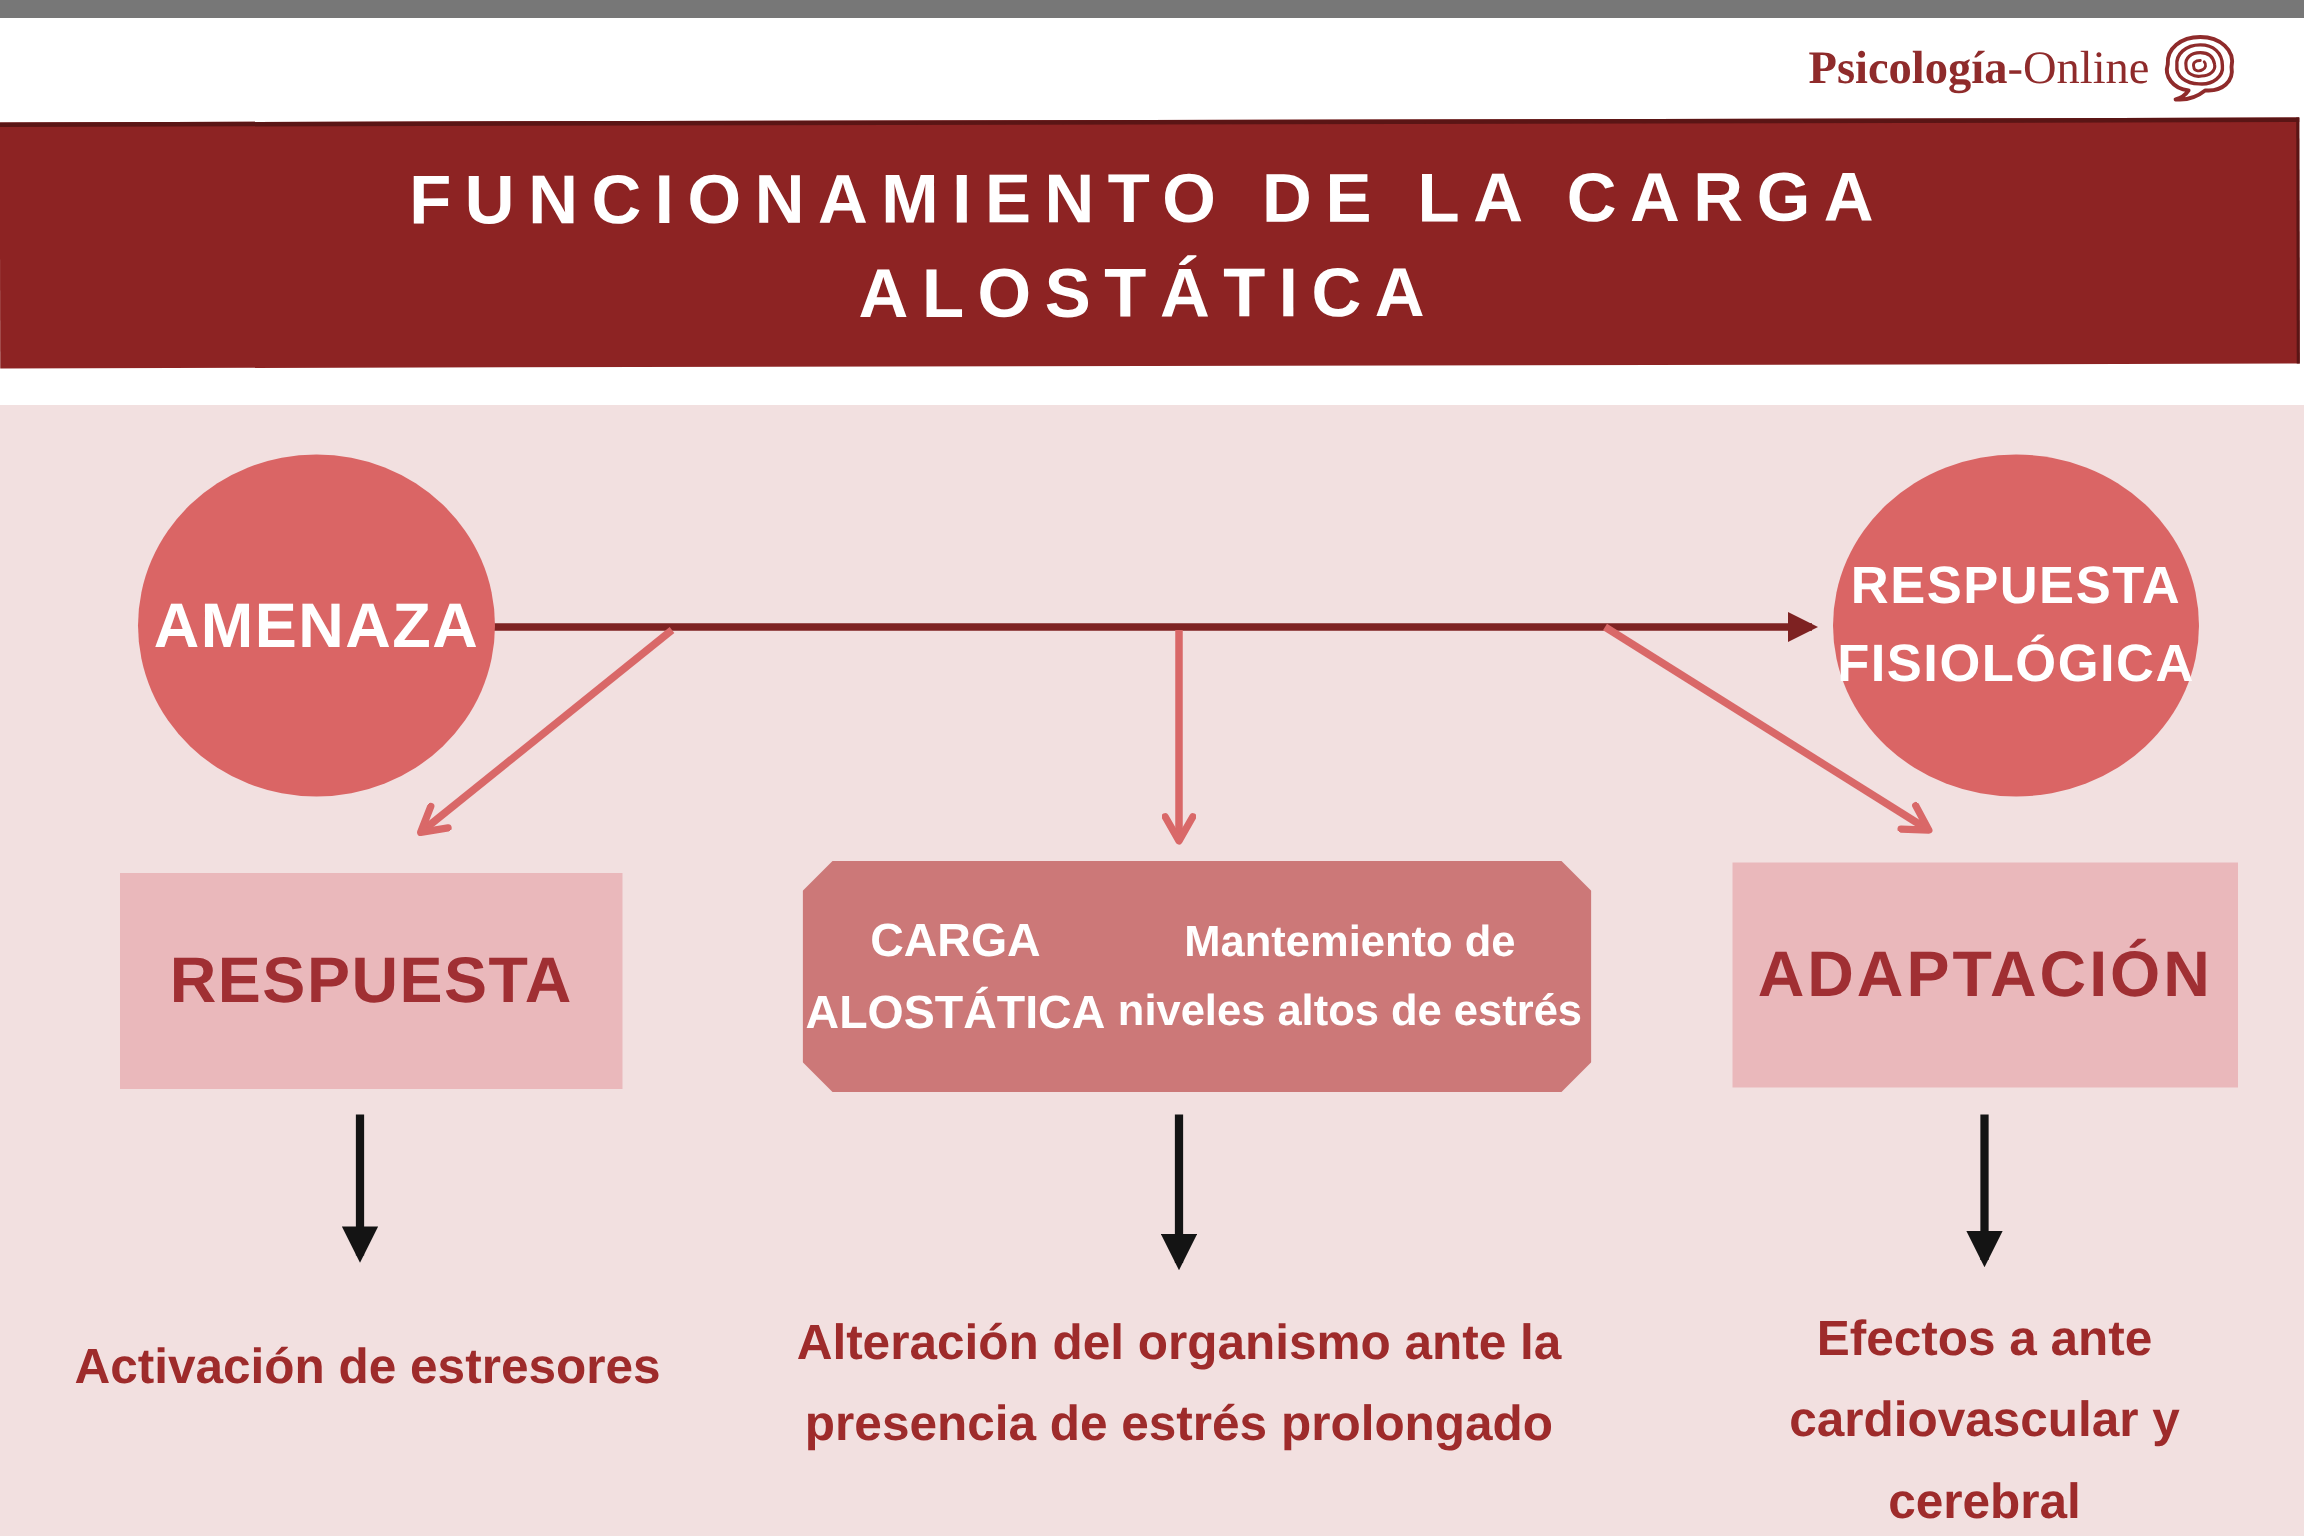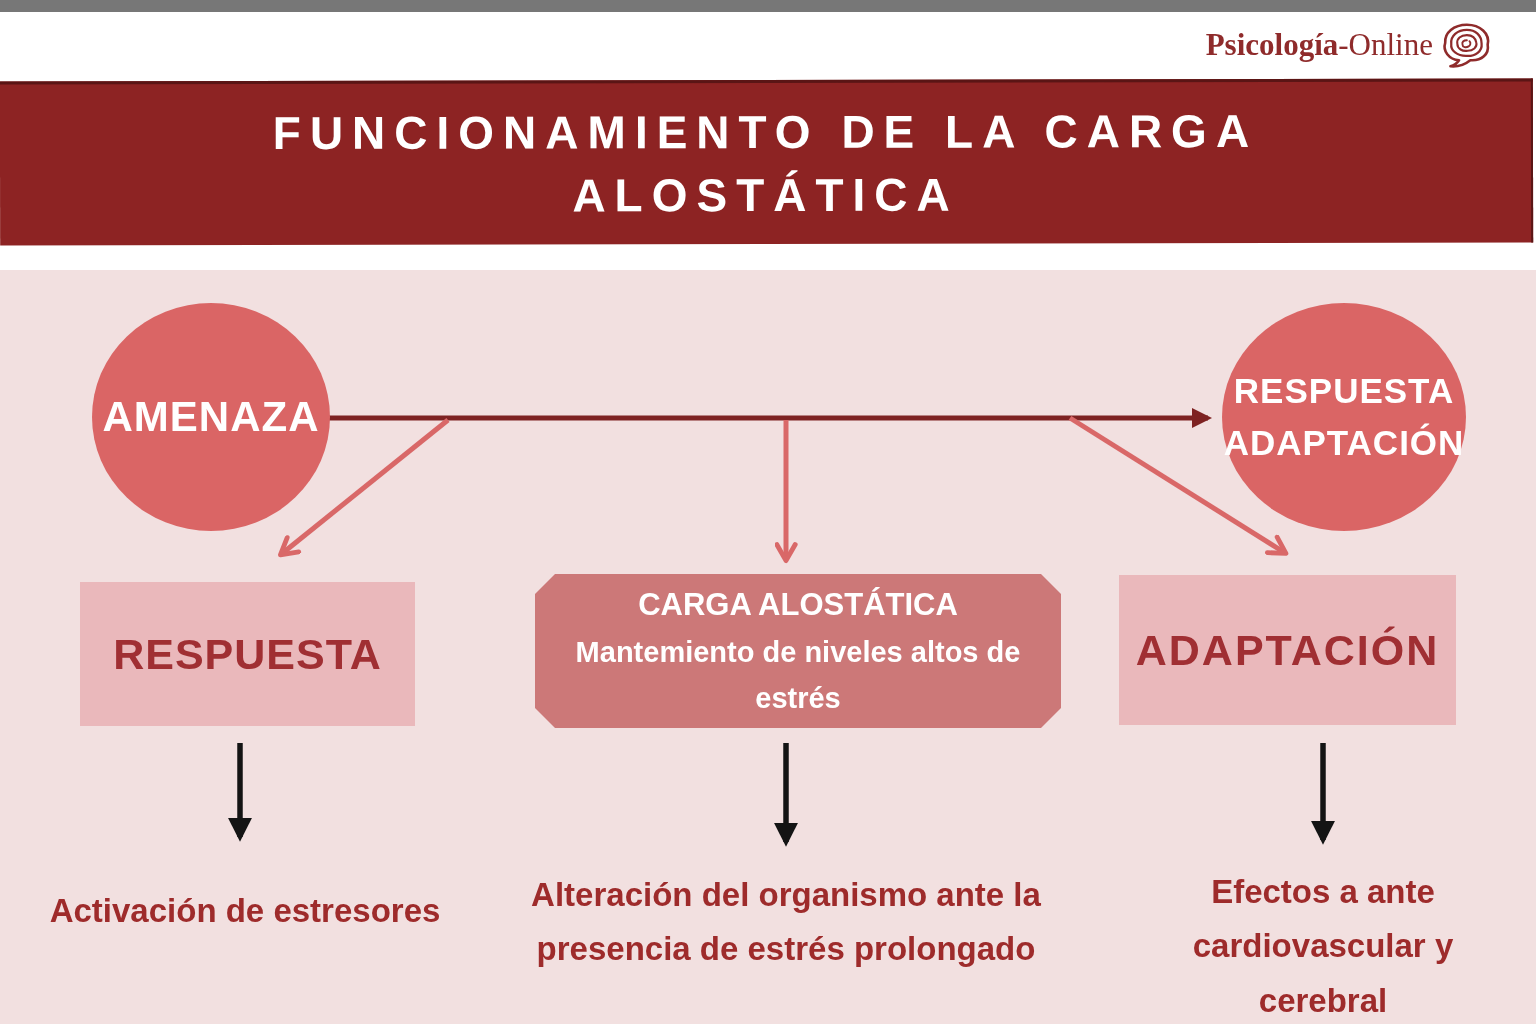--- a/index.html
+++ b/index.html
@@ -49,24 +49,24 @@
     color:#FFFFFF;font-weight:700;
   }
   .circle.amenaza{left:92px;top:291px;width:238px;height:228px;font-size:42px;letter-spacing:1px;}
   .circle.respuesta{left:1222px;top:291px;width:244px;height:228px;font-size:35px;letter-spacing:1px;line-height:1.5;padding:0 6px;box-sizing:border-box;}
   
   .arrows{position:absolute;left:0;top:0;width:1536px;height:1024px;pointer-events:none;}
   
   .box{position:absolute;display:flex;align-items:center;justify-content:center;text-align:center;box-sizing:border-box;}
   .box.light{background:var(--box-light);color:#A02F33;font-weight:700;}
   .box.alostasis{left:80px;top:570px;width:335px;height:144px;font-size:43px;letter-spacing:1px;}
-  .box.adaptacion{left:1119px;top:563px;width:337px;height:150px;font-size:43px;letter-spacing:2px;}
+  .box.adaptacion{left:1155px;top:563px;width:337px;height:150px;font-size:43px;letter-spacing:2px;}
   .box.carga{
     left:535px;top:562px;width:526px;height:154px;background:var(--box-mid);
-    flex-direction:column;color:#FFFFFF;font-weight:700;
+    flex-direction:row;color:#FFFFFF;font-weight:700;
     clip-path:polygon(20px 0,calc(100% - 20px) 0,100% 20px,100% calc(100% - 20px),calc(100% - 20px) 100%,20px 100%,0 calc(100% - 20px),0 20px);
   }
   .box.carga .t1{font-size:31px;line-height:1.55;}
   .box.carga .t2{font-size:29px;line-height:1.6;width:505px;}
   
   .outcome{
     position:absolute;text-align:center;color:var(--text-dark-red);
     font-weight:700;font-size:33px;line-height:1.65;
   }
   .outcome.left{left:10px;top:872px;width:470px;}
@@ -114,21 +114,21 @@
     <line x1="1070" y1="406" x2="1282" y2="539" stroke="#D96868" stroke-width="5" marker-end="url(#ah-salmon)"></line>
     <line x1="240" y1="731" x2="240" y2="825" stroke="#141414" stroke-width="5.5" marker-end="url(#ah-black)"></line>
     <line x1="786" y1="731" x2="786" y2="830" stroke="#141414" stroke-width="5.5" marker-end="url(#ah-black)"></line>
     <line x1="1323" y1="731" x2="1323" y2="828" stroke="#141414" stroke-width="5.5" marker-end="url(#ah-black)"></line>
   </svg>
 
   <div class="circle amenaza">
     <span>AMENAZA</span>
   </div>
   <div class="circle respuesta">
-    <span>RESPUESTA ADAPTACIÓN</span>
+    <span>RESPUESTA FISIOLÓGICA</span>
   </div>
 
   <div class="box light alostasis">
     <span>RESPUESTA</span>
   </div>
   <div class="box carga">
     <div class="t1">CARGA ALOSTÁTICA</div>
     <div class="t2">Mantemiento de niveles altos de estrés</div>
   </div>
   <div class="box light adaptacion">

